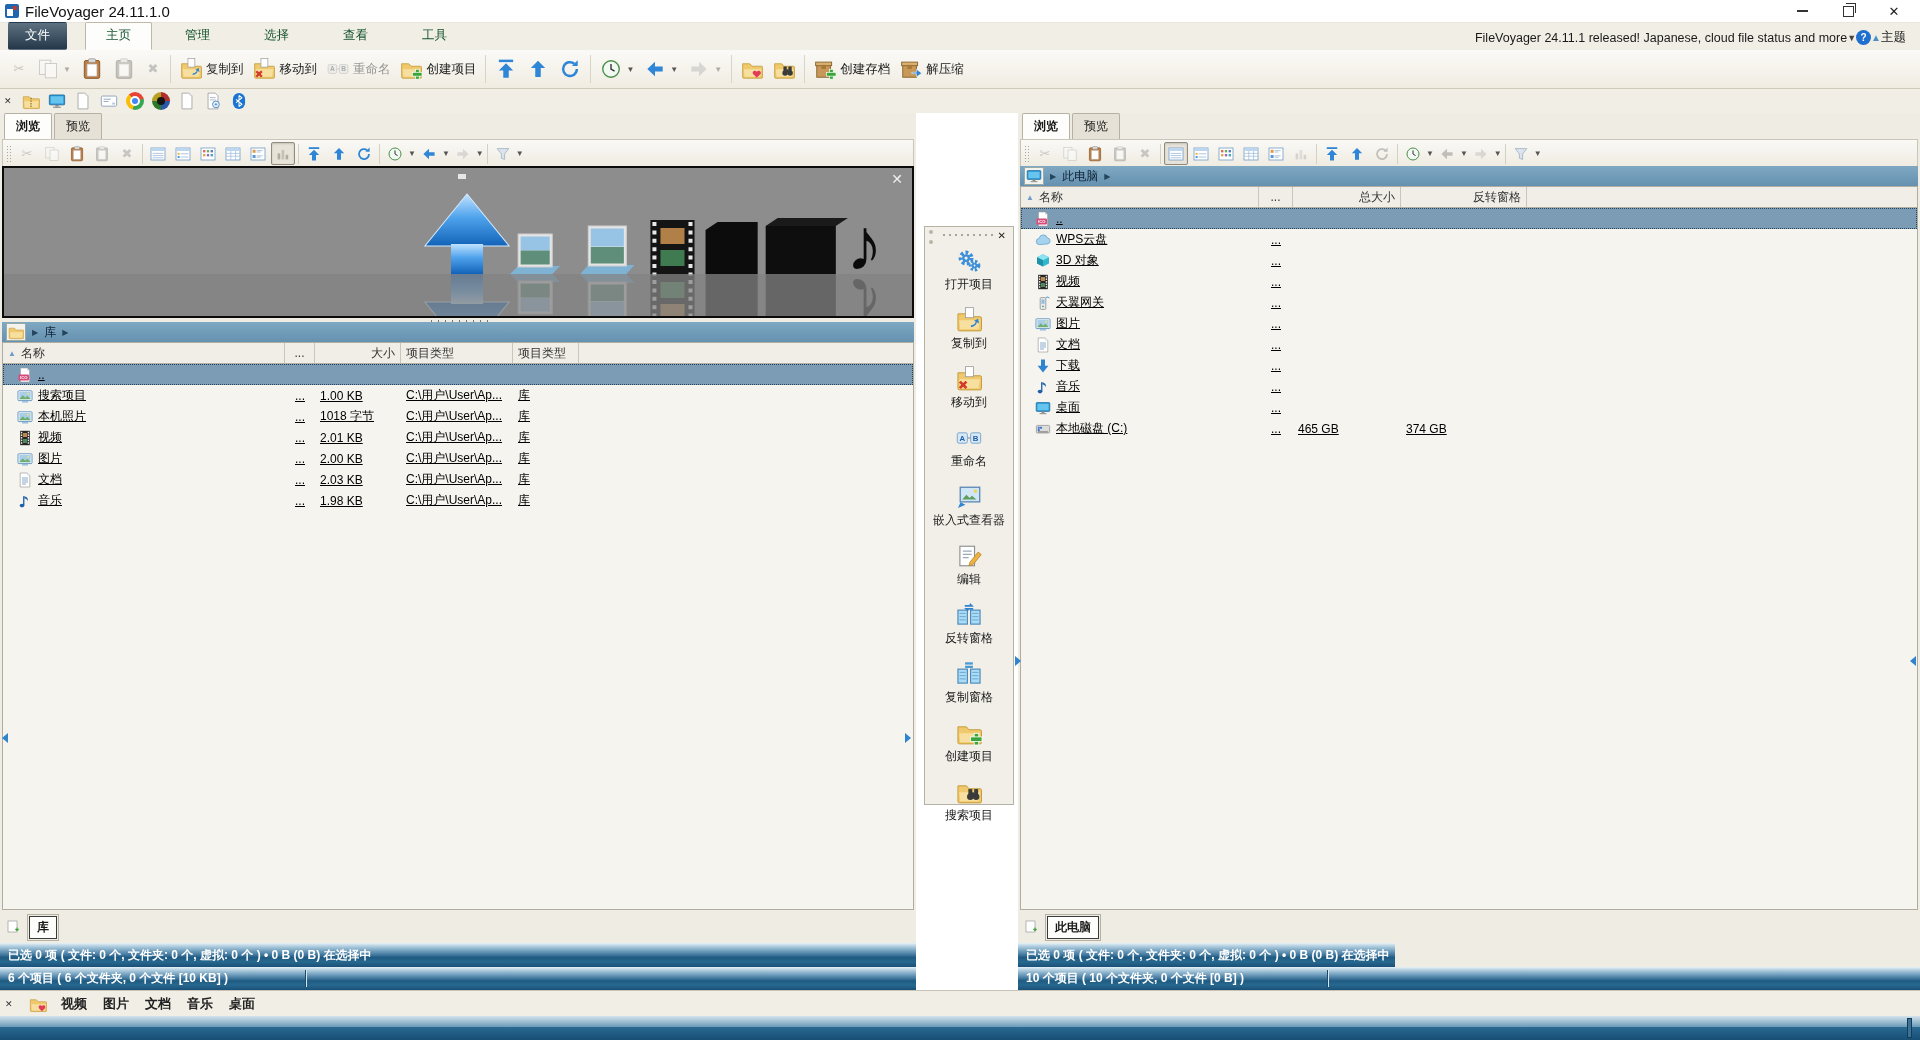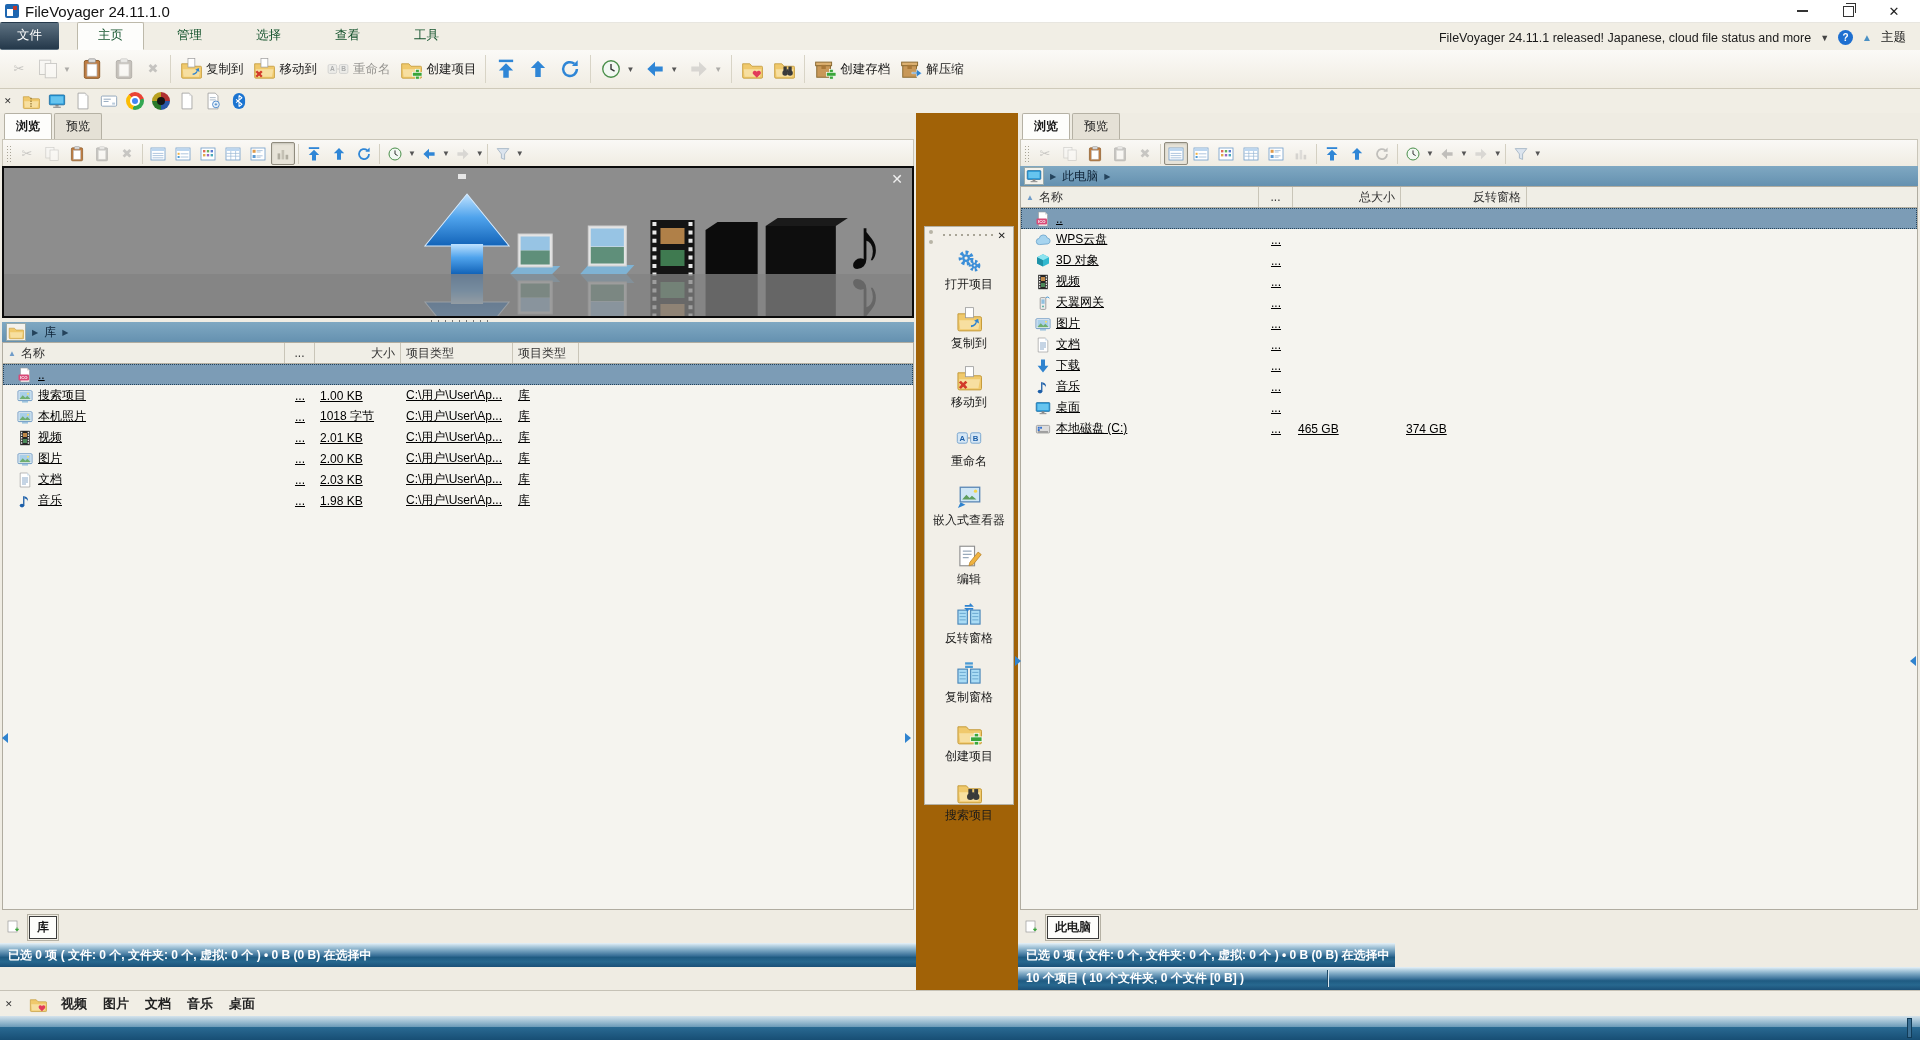--- a/index.html
+++ b/index.html
@@ -14,25 +14,25 @@
   .app-ico .ai-b{right:2px;top:2px;width:4px;height:4px;background:#c0392b;}
   #title-text{font-size:15px;color:#111;}
   .wbtns{margin-left:auto;display:flex;align-items:center;gap:30px;padding-right:18px;}
   .wbtn{width:16px;height:16px;display:flex;align-items:center;justify-content:center;cursor:pointer;}
   .glyph-min{width:11px;height:2px;background:#333;display:block;}
   .glyph-max{width:9px;height:9px;border:1.4px solid #333;display:block;position:relative;}
   .glyph-max::before{content:"";position:absolute;left:2px;top:-4px;width:9px;height:9px;border:1.4px solid #333;border-bottom:none;border-left:none;}
   .glyph-close{font-size:13px;color:#222;line-height:1;}
   
   #tabrow{position:absolute;left:0;top:23px;right:0;height:27px;background:#f1eee5;display:flex;align-items:flex-end;}
-  #ribbon-tabs{display:flex;align-items:flex-start;gap:12px;}
+  #ribbon-tabs{display:flex;align-items:flex-start;padding-left:8px;gap:12px;}
   .rtab{padding:4px 20px 5px;font-size:12.5px;color:#14532d;cursor:pointer;border:1px solid transparent;}
   .rtab.active{background:#fdfdfb;border:1px solid #bdb9aa;border-bottom:1px solid #fdfdfb;border-radius:2px 2px 0 0;}
   .rtab.filetab{background:linear-gradient(180deg,#5d7181,#24384a);color:#fff;border-radius:2px;padding:4px 16px 5px;margin-right:6px;}
-  #tabrow-right{margin-left:auto;display:flex;align-items:center;gap:9px;padding:0 14px 4px 0;font-size:12.5px;}
+  #tabrow-right{margin-left:auto;display:flex;align-items:center;padding:0 14px 4px 0;font-size:12.5px;}
   #tabrow-right .dd{font-size:9px;color:#444;}
   .helpdot{width:15px;height:15px;border-radius:50%;background:#1e6fd0;color:#fff;font-weight:bold;font-size:10px;display:flex;align-items:center;justify-content:center;cursor:pointer;}
   .collapse{color:#4a90c4;font-size:10px;cursor:pointer;}
   .theme{color:#1a1a1a;cursor:pointer;}
   
   #ribbonbar{position:absolute;left:0;top:50px;right:0;height:38px;background:linear-gradient(180deg,#fbfaf7,#f0ece2);border-bottom:1px solid #cfcaba;display:flex;align-items:center;padding-left:6px;}
   .rbtn{display:inline-flex;align-items:center;gap:4px;padding:2px 5px;cursor:pointer;border-radius:2px;}
   .rbtn .rlbl{font-size:12.5px;}
   .rbtn.dis{opacity:.45;filter:grayscale(.9);}
   .sep{width:1px;height:28px;background:#d8d4c6;margin:0 4px;flex:none;}
@@ -46,21 +46,21 @@
   .ic svg{width:100%;height:100%;}
   .ic22{width:22px;height:22px;}
   .ic26{width:28px;height:26px;}
   .ic18{width:18px;height:18px;}
   .gi{display:inline-block;width:16px;text-align:center;font-size:13px;color:#8a8a8a;line-height:16px;}
   .ic-chrome{border-radius:50%;background:conic-gradient(from -45deg,#ea4335 0 120deg,#34a853 0 240deg,#fbbc05 0 360deg);position:relative;}
   .ic-chrome::after{content:"";position:absolute;inset:4px;background:#4285f4;border:2px solid #fff;border-radius:50%;}
   .ic-photos{border-radius:50%;background:conic-gradient(#b03030 0 90deg,#2a58a8 0 180deg,#2a7a2a 0 270deg,#b8a020 0 360deg);position:relative;}
   .ic-photos::after{content:"";position:absolute;inset:5px;background:#151515;border-radius:50%;}
   
-  #main{position:absolute;left:0;top:113px;right:0;height:877px;background:#a16207;}
+  #main{position:absolute;left:0;top:113px;right:0;height:877px;background:#ffffff;}
   .pane{position:absolute;top:0;height:877px;background:#efece3;}
   #left-pane{left:0;width:916px;}
   #right-pane{left:1018px;width:902px;}
   .ptabs{position:absolute;left:4px;top:1px;height:25px;display:flex;align-items:flex-end;gap:2px;}
   .ptab{padding:4px 11px;border:1px solid #b5b1a4;border-bottom:none;background:#e5e1d6;border-radius:2px 2px 0 0;cursor:pointer;}
   .ptab.on{background:#fdfdfb;font-weight:bold;position:relative;top:1px;padding-bottom:5px;}
   .ptools{position:absolute;left:2px;right:2px;top:26px;height:27px;border:1px solid #c9c5b8;background:linear-gradient(180deg,#faf9f6,#efebe1);display:flex;align-items:center;gap:1px;padding-left:3px;}
   .grip{width:5px;height:18px;margin-right:3px;background-image:radial-gradient(#a8a496 1px,transparent 1px);background-size:3px 3px;}
   .tbtn{width:22px;height:21px;display:flex;align-items:center;justify-content:center;border:1px solid transparent;cursor:pointer;border-radius:2px;}
   .tbtn.pressed{border:1px solid #8f8b7e;background:#e7e3d8;box-shadow:inset 0 1px 2px rgba(0,0,0,.15);}
@@ -742,20 +742,24 @@
             <span class="ic "><svg viewBox="0 0 16 16">
                 <rect x="2" y="2" width="9" height="11" fill="#fff" stroke="#9a9a9a" stroke-width=".7"></rect>
                 <path d="M11 8.4v3.2m0 0l-1.6-1.6m1.6 1.6l1.6-1.6" stroke="#3aa63a" stroke-width="1.1" fill="none"></path>
               </svg></span>
           </span>
           <span class="btab">库</span>
         </div>
         <div class="sbar" style="bottom:23px;width:100%;">
           <span>已选 0 项 ( 文件: 0 个, 文件夹: 0 个, 虚拟: 0 个 ) • 0 B (0 B) 在选择中</span>
         </div>
+        <div class="sbar" style="bottom:0;width:100%;height:23px;">
+          <span>6 个项目 ( 6 个文件夹, 0 个文件 [10 KB] )</span>
+          <i class="sdiv" style="left:306px"></i>
+        </div>
       </div>
     <div id="midbar">
         <div class="mhead">
           <span class="hdots"></span>
           <span class="mclose">✕</span>
         </div>
         <div class="mitems">
           <div class="mitem">
             <span class="ic ic26"><svg viewBox="0 0 16 16">
                 <g fill="none" stroke="#3b8ed8">

